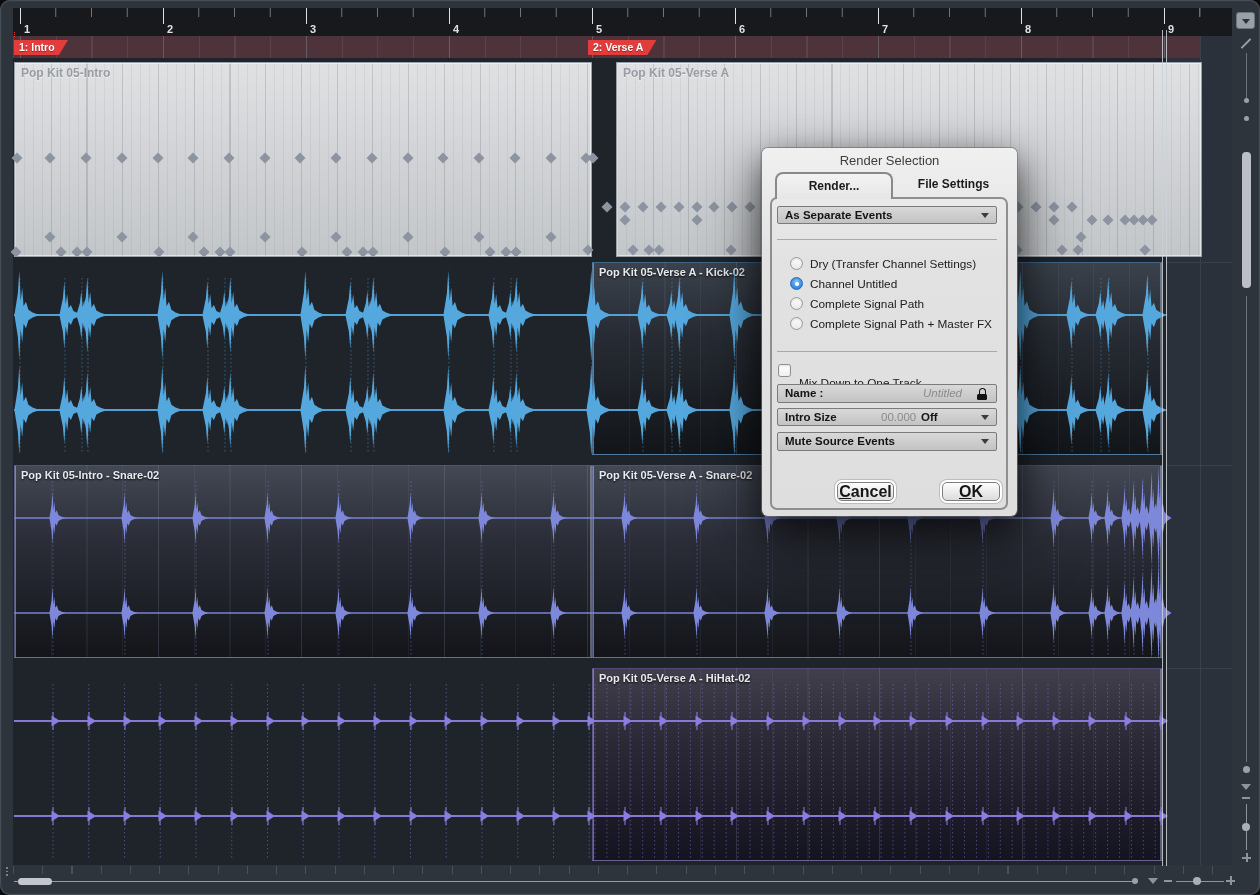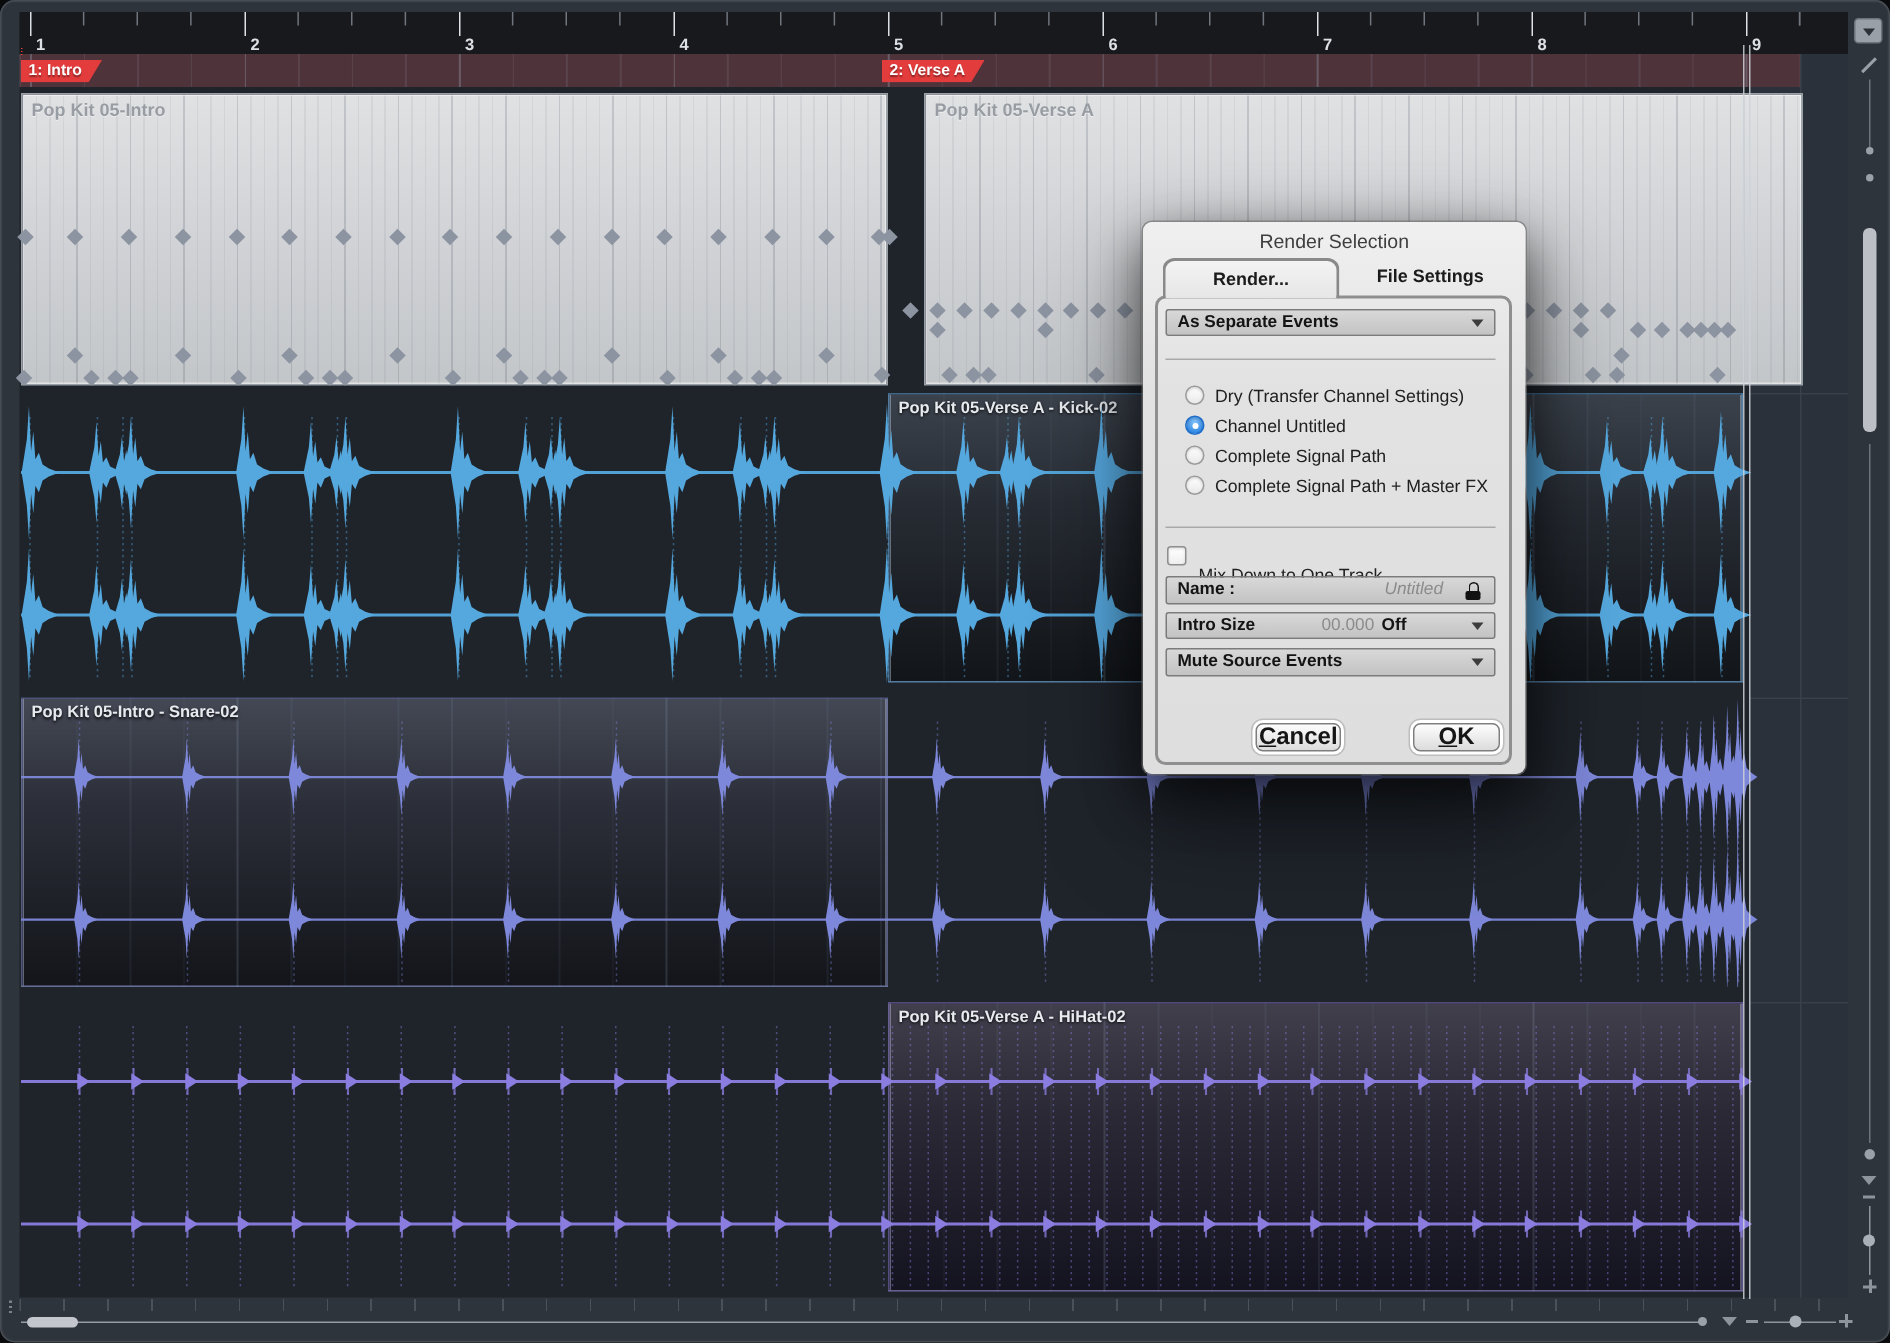--- a/index.html
+++ b/index.html
@@ -411,20 +411,23 @@
         <path d="M1066.4,148 L1066.4,148.0 L1069.9,130.7 L1071.3,113.4 L1072.7,136.9 L1074.2,126.6 L1075.6,141.1 L1077.9,137.6 L1080.4,143.9 L1084.6,145.9 L1091.6,148.0 L1091.6,148.0 L1084.6,150.1 L1080.4,152.1 L1077.9,158.4 L1075.6,154.9 L1074.2,169.4 L1072.7,159.1 L1071.3,182.6 L1069.9,165.3 L1066.4,148.0 Z" fill="#55a8de"></path>
         <path d="M1095.4,148 L1095.4,148.0 L1098.9,136.0 L1100.3,124.0 L1101.7,140.3 L1103.2,133.1 L1104.6,143.2 L1106.9,140.8 L1109.4,145.1 L1113.6,146.6 L1120.6,148.0 L1120.6,148.0 L1113.6,149.4 L1109.4,150.9 L1106.9,155.2 L1104.6,152.8 L1103.2,162.9 L1101.7,155.7 L1100.3,172.0 L1098.9,160.0 L1095.4,148.0 Z" fill="#55a8de"></path>
         <path d="M1103.4,148 L1103.4,148.0 L1106.9,129.3 L1108.3,110.6 L1109.7,136.0 L1111.2,124.8 L1112.6,140.5 L1114.9,136.8 L1117.4,143.5 L1121.6,145.8 L1128.6,148.0 L1128.6,148.0 L1121.6,150.2 L1117.4,152.5 L1114.9,159.2 L1112.6,155.5 L1111.2,171.2 L1109.7,160.0 L1108.3,185.4 L1106.9,166.7 L1103.4,148.0 Z" fill="#55a8de"></path>
         <path d="M1142.4,148 L1142.4,148.0 L1145.9,127.6 L1147.3,107.2 L1148.7,134.9 L1150.2,122.7 L1151.6,139.8 L1153.9,135.8 L1156.4,143.1 L1160.6,145.6 L1167.6,148.0 L1167.6,148.0 L1160.6,150.4 L1156.4,152.9 L1153.9,160.2 L1151.6,156.2 L1150.2,173.3 L1148.7,161.1 L1147.3,188.8 L1145.9,168.4 L1142.4,148.0 Z" fill="#55a8de"></path>
       </svg>
     </div>
 
   <div class="track" id="snare-track">
     <div class="event ev-snare" style="left: 14px; width: 578px;">
       <span class="ev-label">Pop Kit 05-Intro - Snare-02</span>
+    </div>
+    <div class="event ev-snare" style="left: 592px; width: 570px;">
+      <span class="ev-label">Pop Kit 05-Verse A - Snare-02</span>
     </div>
   <svg width="1260" height="193" class="wave-svg">
         <line x1="53" y1="16" x2="53" y2="191" stroke="#7e88da" stroke-width="1" stroke-dasharray="1.5 2.5" opacity="0.45"></line>
         <line x1="125" y1="16" x2="125" y2="191" stroke="#7e88da" stroke-width="1" stroke-dasharray="1.5 2.5" opacity="0.45"></line>
         <line x1="196" y1="16" x2="196" y2="191" stroke="#7e88da" stroke-width="1" stroke-dasharray="1.5 2.5" opacity="0.45"></line>
         <line x1="268" y1="16" x2="268" y2="191" stroke="#7e88da" stroke-width="1" stroke-dasharray="1.5 2.5" opacity="0.45"></line>
         <line x1="339" y1="16" x2="339" y2="191" stroke="#7e88da" stroke-width="1" stroke-dasharray="1.5 2.5" opacity="0.45"></line>
         <line x1="411" y1="16" x2="411" y2="191" stroke="#7e88da" stroke-width="1" stroke-dasharray="1.5 2.5" opacity="0.45"></line>
         <line x1="482" y1="16" x2="482" y2="191" stroke="#7e88da" stroke-width="1" stroke-dasharray="1.5 2.5" opacity="0.45"></line>
         <line x1="554" y1="16" x2="554" y2="191" stroke="#7e88da" stroke-width="1" stroke-dasharray="1.5 2.5" opacity="0.45"></line>

